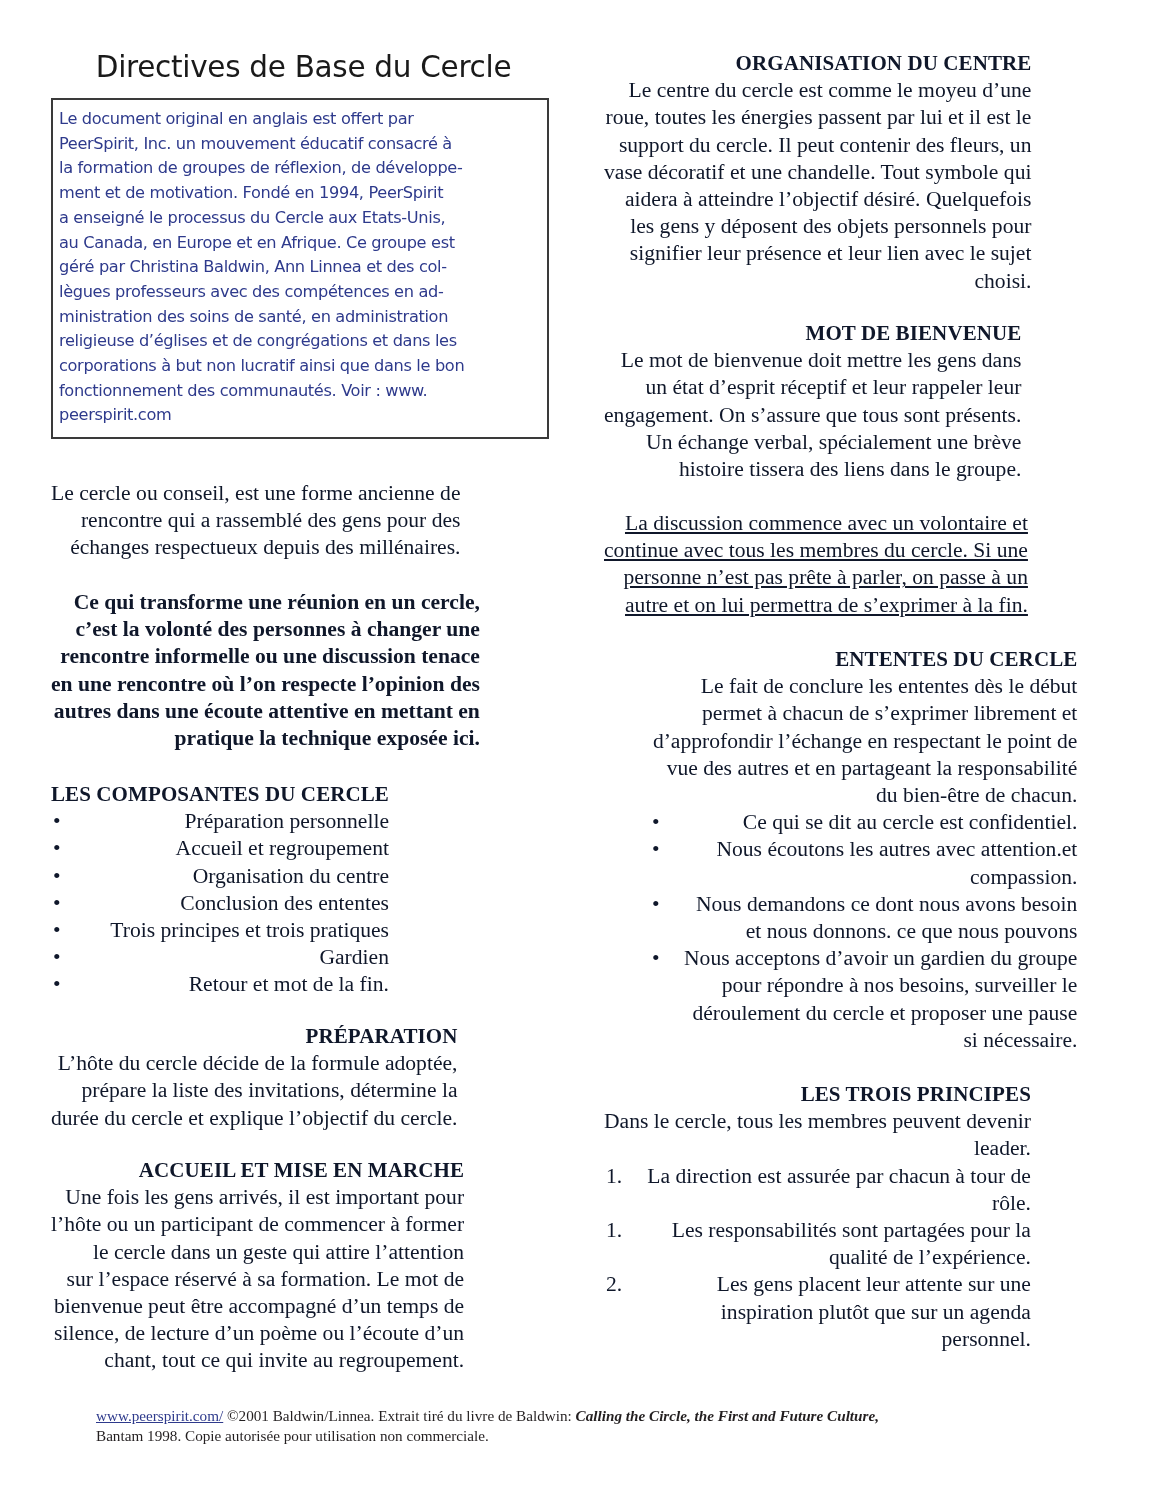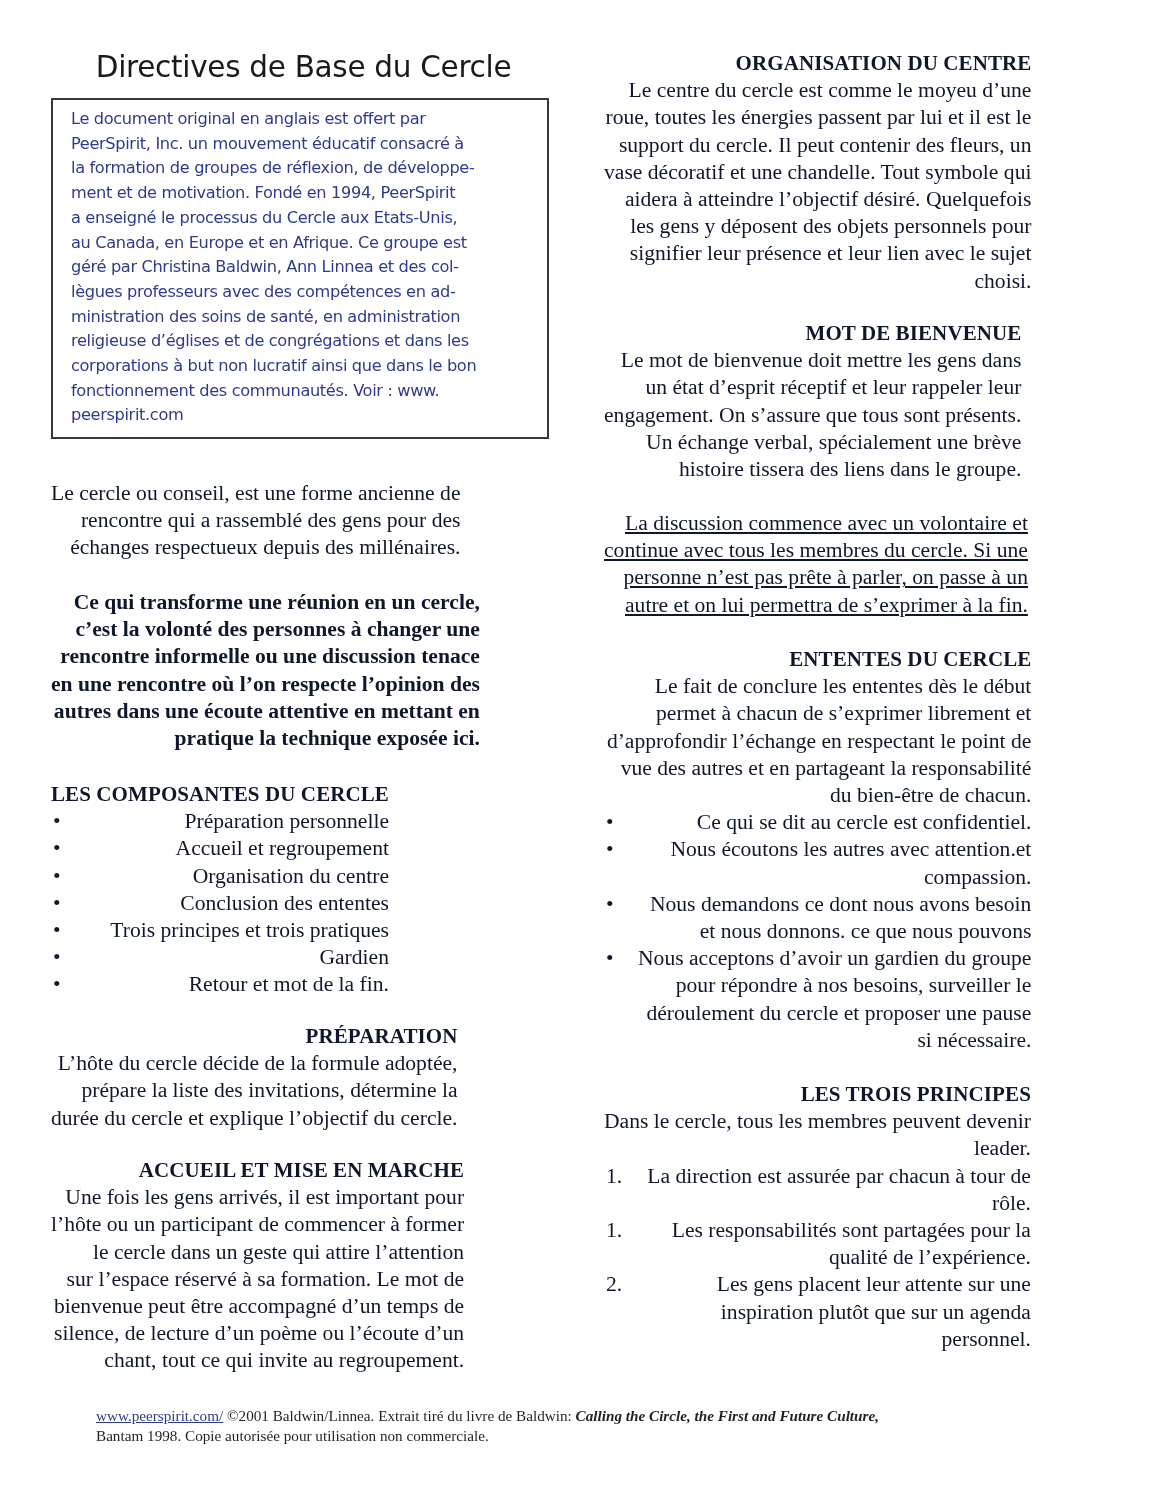--- a/index.html
+++ b/index.html
@@ -44,21 +44,21 @@
       color: #1a1a1a;
     }
     .info-box {
       position: absolute;
       left: 0;
       top: 50px;
       width: 498px;
       height: 341px;
       border: 2px solid #3a3a3a;
       box-sizing: border-box;
-      padding: 7px 20px 10px 18px;
+      padding: 7px 20px 10px 6px;
       font-family: "DejaVu Sans", "Liberation Sans", sans-serif;
       color: #2e3a8c;
       font-size: 16.2px;
       line-height: 24.7px;
       letter-spacing: -0.35px;
     }
     .info-box .line { display: block; white-space: nowrap; }
 
     .serif-block {
       font-family: "Liberation Serif", "DejaVu Serif", serif;
@@ -225,21 +225,21 @@
       <span class="line">histoire tissera des liens dans le groupe.</span>
     </div>
 
     <div class="serif-block section" style="top:460px;text-decoration:underline;">
       <span class="line">La discussion commence avec un volontaire et</span>
       <span class="line">continue avec tous les membres du cercle. Si une</span>
       <span class="line">personne n’est pas prête à parler, on passe à un</span>
       <span class="line">autre et on lui permettra de s’exprimer à la fin.</span>
     </div>
 
-    <div class="serif-block section" style="top:596px;">
+    <div class="serif-block section" style="top:596px;margin-left:46px;">
       <span class="heading">ENTENTES DU CERCLE</span>
       <span class="line">Le fait de conclure les ententes dès le début</span>
       <span class="line">permet à chacun de s’exprimer librement et</span>
       <span class="line">d’approfondir l’échange en respectant le point de</span>
       <span class="line">vue des autres et en partageant la responsabilité</span>
       <span class="line">du bien-être de chacun.</span>
       <ul class="bullets wide">
         <li>
           <span class="dot">•</span>
           <span class="line">Ce qui se dit au cercle est confidentiel.</span>

